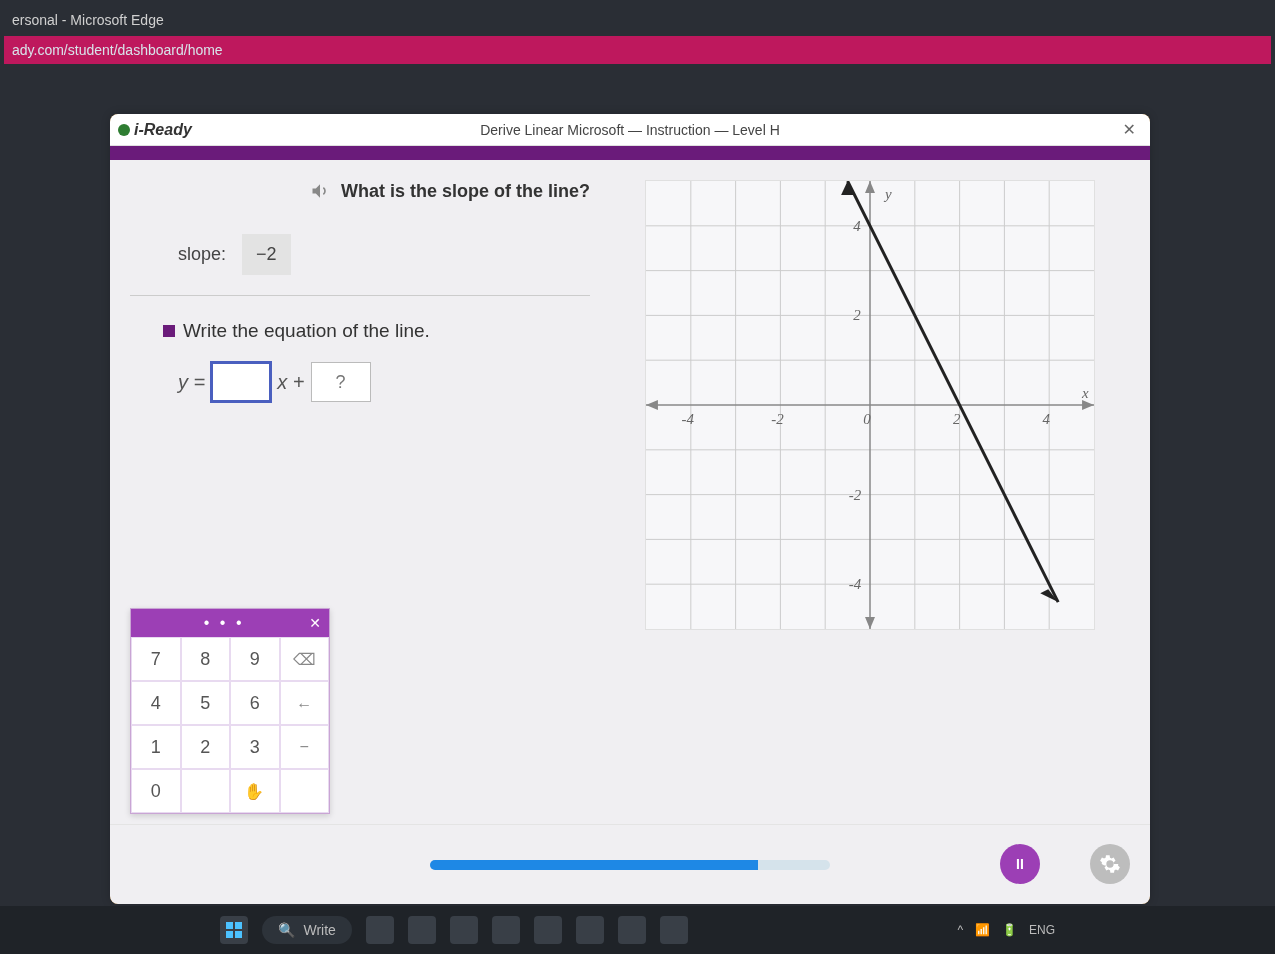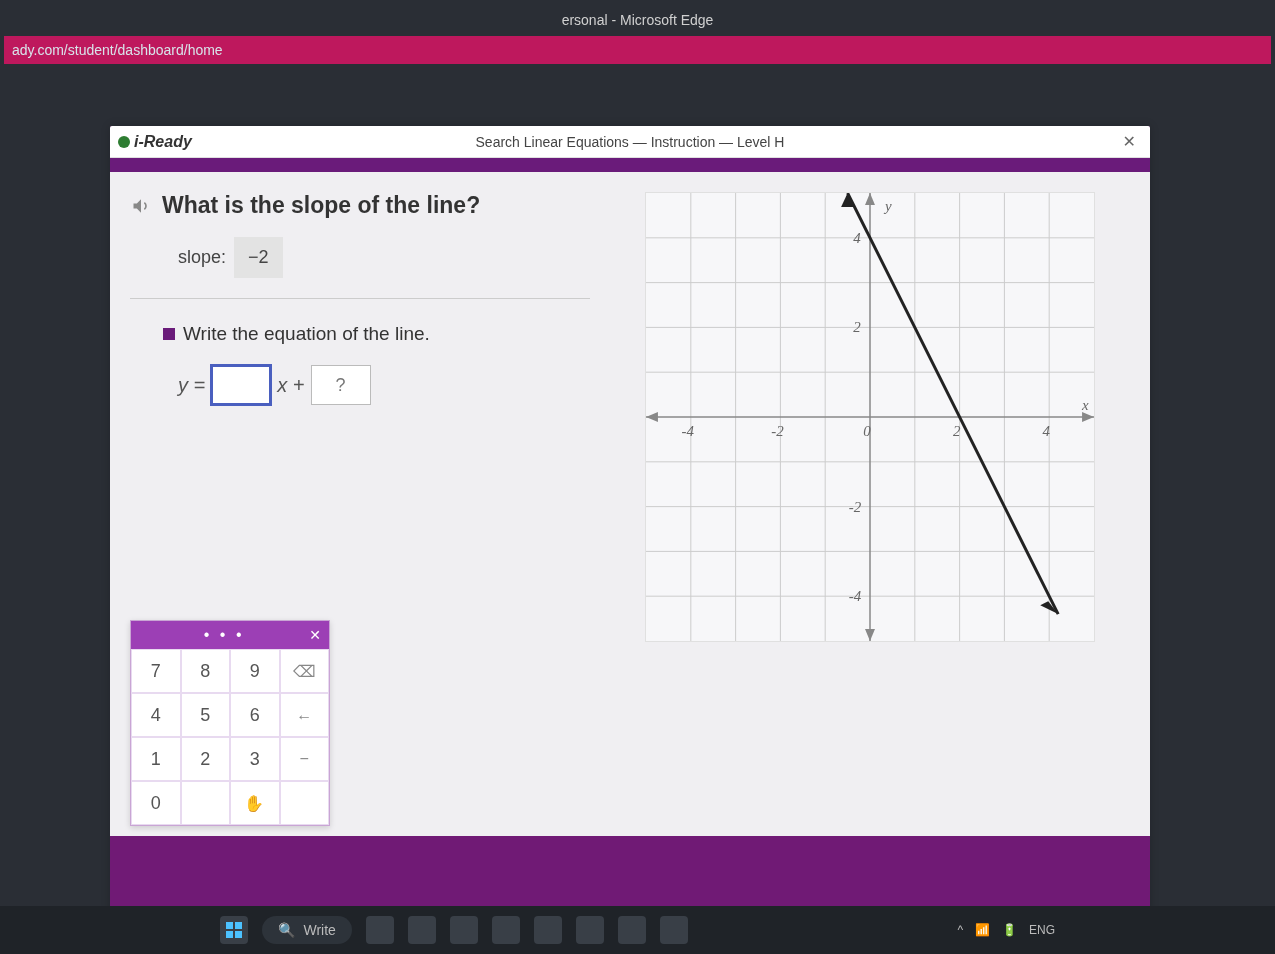--- a/index.html
+++ b/index.html
@@ -9,36 +9,36 @@
     background: #2a2e35;
     font-family: Arial, Helvetica, sans-serif;
     overflow: hidden;
     position: relative;
   }
   .browser-chrome {
     color: #d0d0d0;
     font-size: 14px;
     padding: 8px 4px 0 4px;
   }
-  .browser-title { padding: 4px 8px; text-align: center; }
+  .browser-title { padding: 4px 8px; }
   .url-bar {
     background: #be185d;
     color: #d8e4ea;
     padding: 6px 8px;
     font-size: 14px;
     margin-top: 4px;
   }
   .app-window {
     position: absolute;
     left: 110px;
-    top: 126px;
+    top: 114px;
     width: 1040px;
     height: 790px;
-    background: #701a75;
-    border-radius: 2px;
+    background: #a16207;
+    border-radius: 8px;
     box-shadow: 0 0 10px rgba(0,0,0,0.2);
     overflow: hidden;
   }
   .app-header {
     display: flex;
     align-items: center;
     background: #fff;
     height: 32px;
     border-bottom: 1px solid #e0e0e0;
     padding: 0 8px;
@@ -65,34 +65,35 @@
   .content {
     display: flex;
     padding: 20px 20px 10px 20px;
     background: #f0eff2;
     height: calc(100% - 46px - 80px);
     position: relative;
   }
   .left-col { width: 48%; padding-right: 20px; }
   .question-row {
     display: flex; align-items: center; gap: 10px;
-    font-size: 23px; color: #333; font-weight: 600;
-    margin-bottom: 18px;
+    font-size: 18px; color: #333; font-weight: 600;
+    margin-bottom: 32px;
+    justify-content: flex-end;
   }
   .speaker-icon {
     width: 22px; height: 22px;
     display: flex; align-items: center; justify-content: center;
     color: #777; font-size: 16px;
   }
   .bullet {
     display: inline-block; width: 12px; height: 12px;
     background: #6a1b7a; margin-right: 8px;
   }
   .slope-row {
-    display: flex; align-items: center; gap: 8px;
+    display: flex; align-items: center; gap: 16px;
     margin: 8px 0 20px 48px;
     font-size: 18px; color: #444; text-align: right;
   }
   .slope-value {
     background: #e3e3e3;
     padding: 10px 14px;
     font-size: 18px;
   }
   .divider { border: none; border-top: 1px solid #ccc; margin: 10px 0 24px 0; }
   .eq-prompt {
@@ -236,21 +237,21 @@
 
 <div class="browser-chrome">
   <div class="browser-title">ersonal - Microsoft Edge</div>
   <div class="url-bar">ady.com/student/dashboard/home</div>
 </div>
 
 <div class="app-window">
   <div class="app-header">
     <span class="logo-dot"></span>
     <span class="logo-text">i-Ready</span>
-    <span class="lesson-title">Search Linear Equations — Instruction — Level H</span>
+    <span class="lesson-title">Derive Linear Microsoft — Instruction — Level H</span>
     <span class="close-x">✕</span>
   </div>
   <div class="purple-bar"></div>
 
   <div class="content">
     <div class="left-col">
 
       <div class="question-row">
         <span class="speaker-icon">
           <svg width="20" height="20" viewBox="0 0 24 24">
@@ -355,20 +356,31 @@
           </g>
 
           <line x1="202.5" y1="0" x2="414" y2="423" stroke="#222" stroke-width="3"></line>
           <polygon points="414,423 404,410 396,414" fill="#222"></polygon>
           <polygon points="202.5,0 196,14 210,14" fill="#222"></polygon>
         </svg>
       </div>
     </div>
   </div>
 
+  <div class="footer">
+    <div class="progress-track">
+      <div class="progress-fill" style="width: 82%;"></div>
+    </div>
+    <div class="pause-btn">II</div>
+    <div class="gear-btn">
+      <svg width="22" height="22" viewBox="0 0 24 24">
+          <path fill="#fff" d="M12 8a4 4 0 100 8 4 4 0 000-8zm9 4a9 9 0 01-.2 1.9l2 1.6-2 3.5-2.4-1a7 7 0 01-1.6.9l-.4 2.6h-4l-.4-2.6a7 7 0 01-1.6-.9l-2.4 1-2-3.5 2-1.6A9 9 0 013 12a9 9 0 01.2-1.9l-2-1.6 2-3.5 2.4 1a7 7 0 011.6-.9L7.6 2.5h4l.4 2.6a7 7 0 011.6.9l2.4-1 2 3.5-2 1.6c.1.6.2 1.2.2 1.9z"></path>
+        </svg>
+    </div>
+  </div>
 </div>
 
 <div class="taskbar">
   <div class="tb-item">
     <svg width="16" height="16" viewBox="0 0 16 16">
         <rect x="0" y="0" width="7" height="7" fill="#4cc2ff"></rect>
         <rect x="9" y="0" width="7" height="7" fill="#4cc2ff"></rect>
         <rect x="0" y="9" width="7" height="7" fill="#4cc2ff"></rect>
         <rect x="9" y="9" width="7" height="7" fill="#4cc2ff"></rect>
       </svg>

